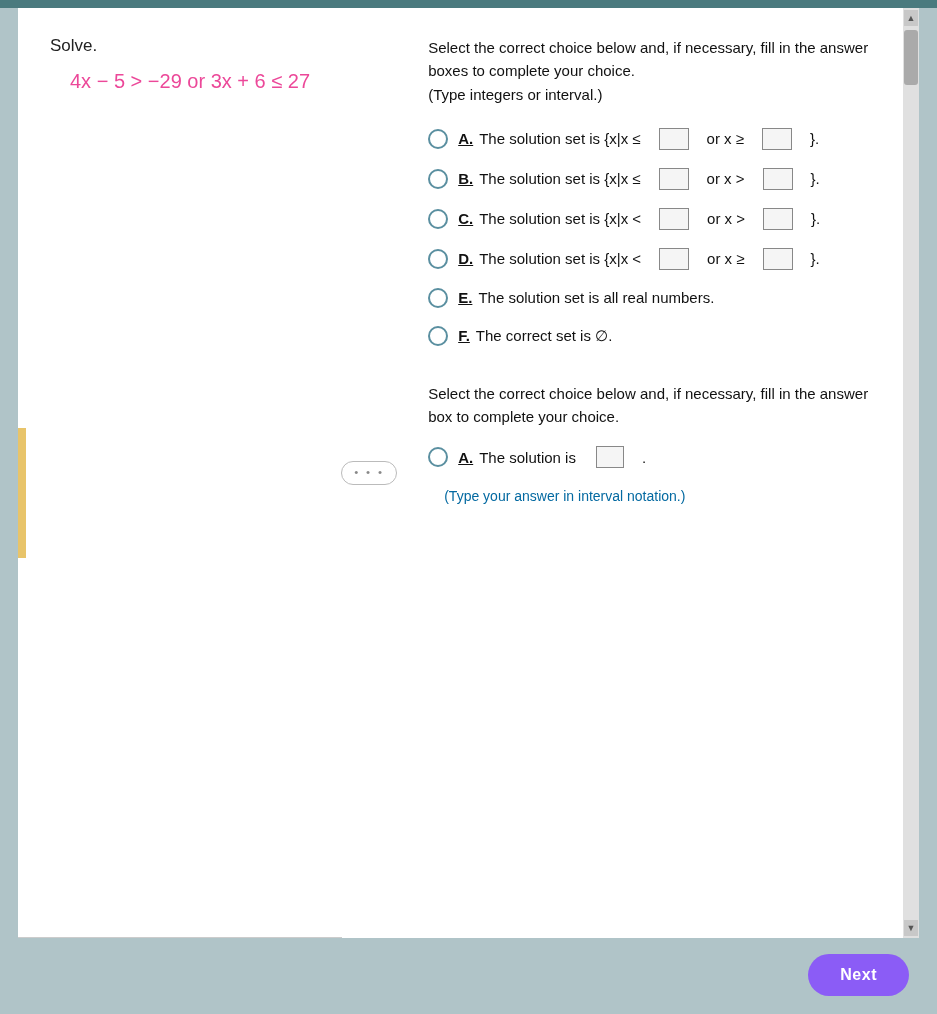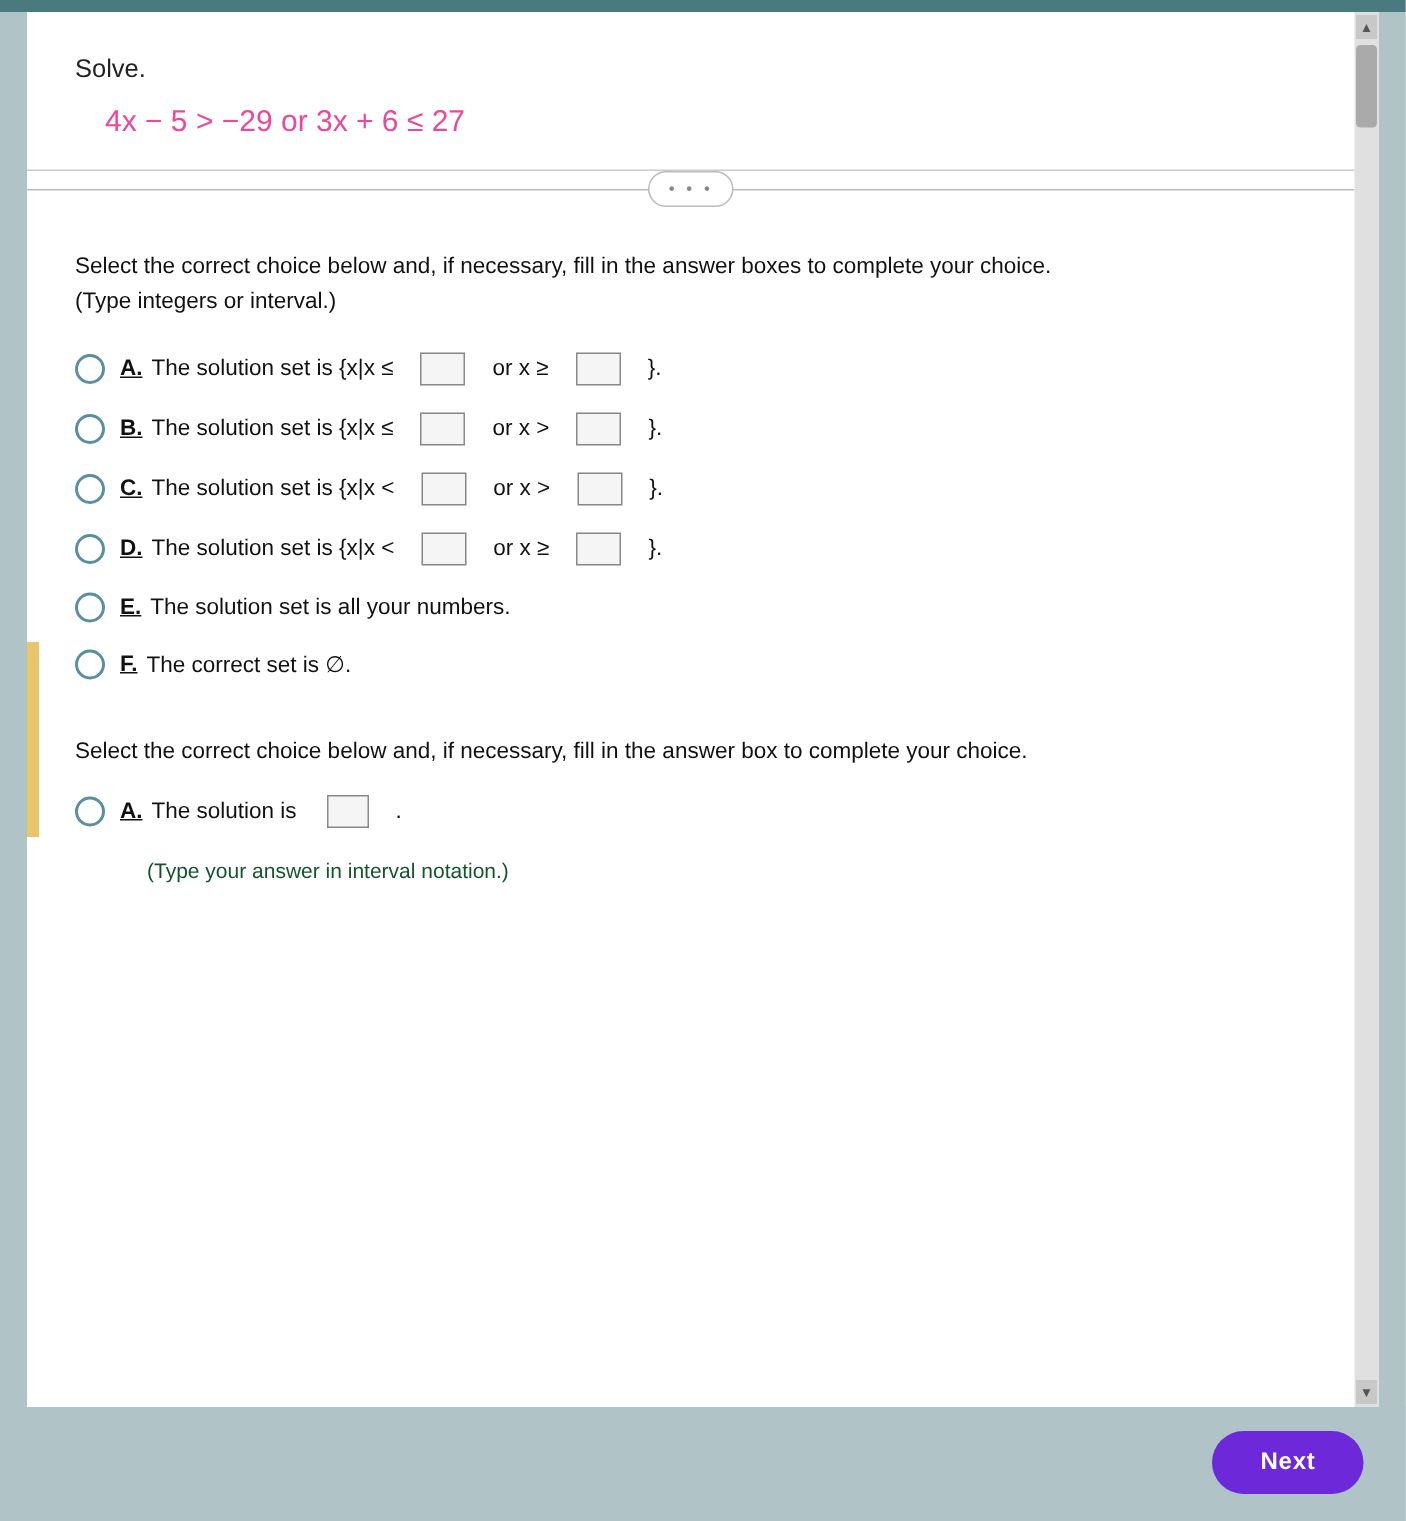--- a/index.html
+++ b/index.html
@@ -134,36 +134,36 @@
 
     .second-instruction {
       font-size: 15px;
       color: #111;
       line-height: 1.55;
       margin-bottom: 18px;
       font-family: Arial, sans-serif;
     }
 
     .sub-option {
-      margin-left: 48px;
+      margin-left: 16px;
       font-size: 14px;
-      color: #14532d;
+      color: #0369a1;
       font-family: Arial, sans-serif;
       line-height: 1.5;
     }
 
     .next-btn-container {
       display: flex;
       justify-content: flex-end;
       padding: 14px 22px 18px 0;
       background: #fff;
     }
 
     .next-btn {
-      background: #6d28d9;
+      background: #8b5cf6;
       color: #fff;
       border: none;
       border-radius: 22px;
       padding: 12px 32px;
       font-size: 16px;
       font-family: Arial, sans-serif;
       font-weight: bold;
       cursor: pointer;
       letter-spacing: 0.5px;
     }
@@ -171,21 +171,21 @@
 </head>
 <body>
 
 <div class="page-wrapper">
   <div class="top-bar"></div>
 
   <div style="display:flex; flex:1; position:relative; margin: 0 18px; background:#fff;">
 
     <div style="position:absolute; left:0; top:420px; width:8px; height:130px; background:#e8c46a; z-index:2;"></div>
 
-    <div style="flex:1; display:flex; flex-direction:column; position:relative; overflow:hidden;">
+    <div style="flex:1; display:flex; flex-direction:row; position:relative; overflow:hidden;">
 
       <div class="problem-section">
         <div class="problem-label">Solve.</div>
         <div class="problem-equation">4x − 5 &gt; −29  or  3x + 6 ≤ 27</div>
       </div>
 
       <div class="divider-container">
         <div class="divider-line"></div>
         <div class="divider-dots">• • •</div>
         <div class="divider-line"></div>
@@ -227,21 +227,21 @@
           <span class="option-letter">D.</span>
           <span class="option-text">
             The solution set is {x|x &lt;<span class="answer-box"></span> or x ≥<span class="answer-box"></span>}.
           </span>
         </div>
 
         <div class="option-row">
           <div class="radio-btn"></div>
           <span class="option-letter">E.</span>
           <span class="option-text">
-            The solution set is all your numbers.
+            The solution set is all real numbers.
           </span>
         </div>
 
         <div class="option-row">
           <div class="radio-btn"></div>
           <span class="option-letter">F.</span>
           <span class="option-text">
             The correct set is ∅.
           </span>
         </div>

